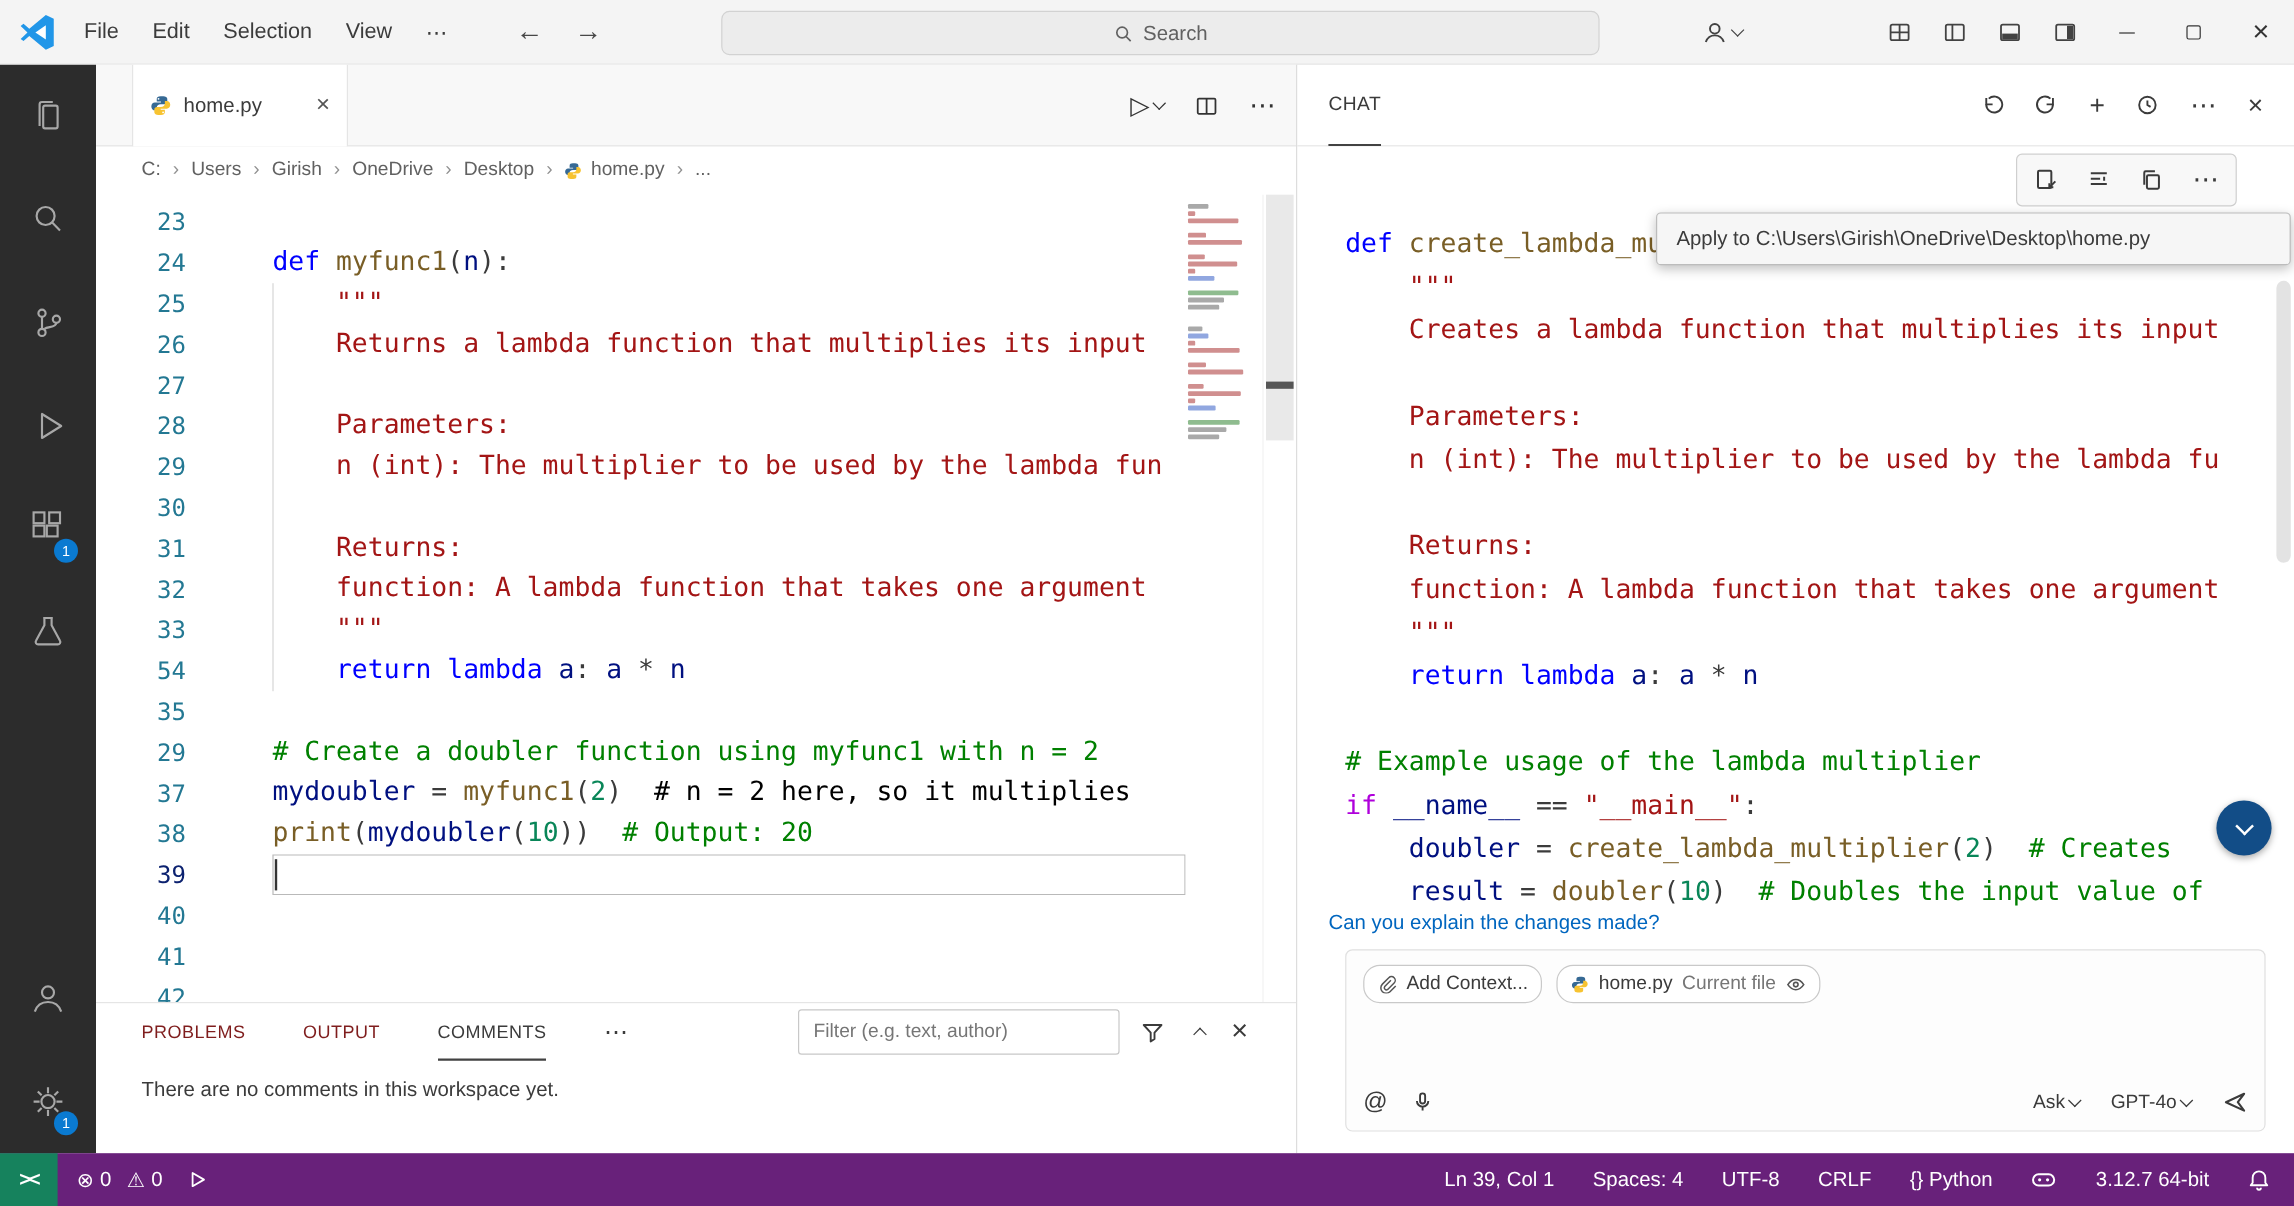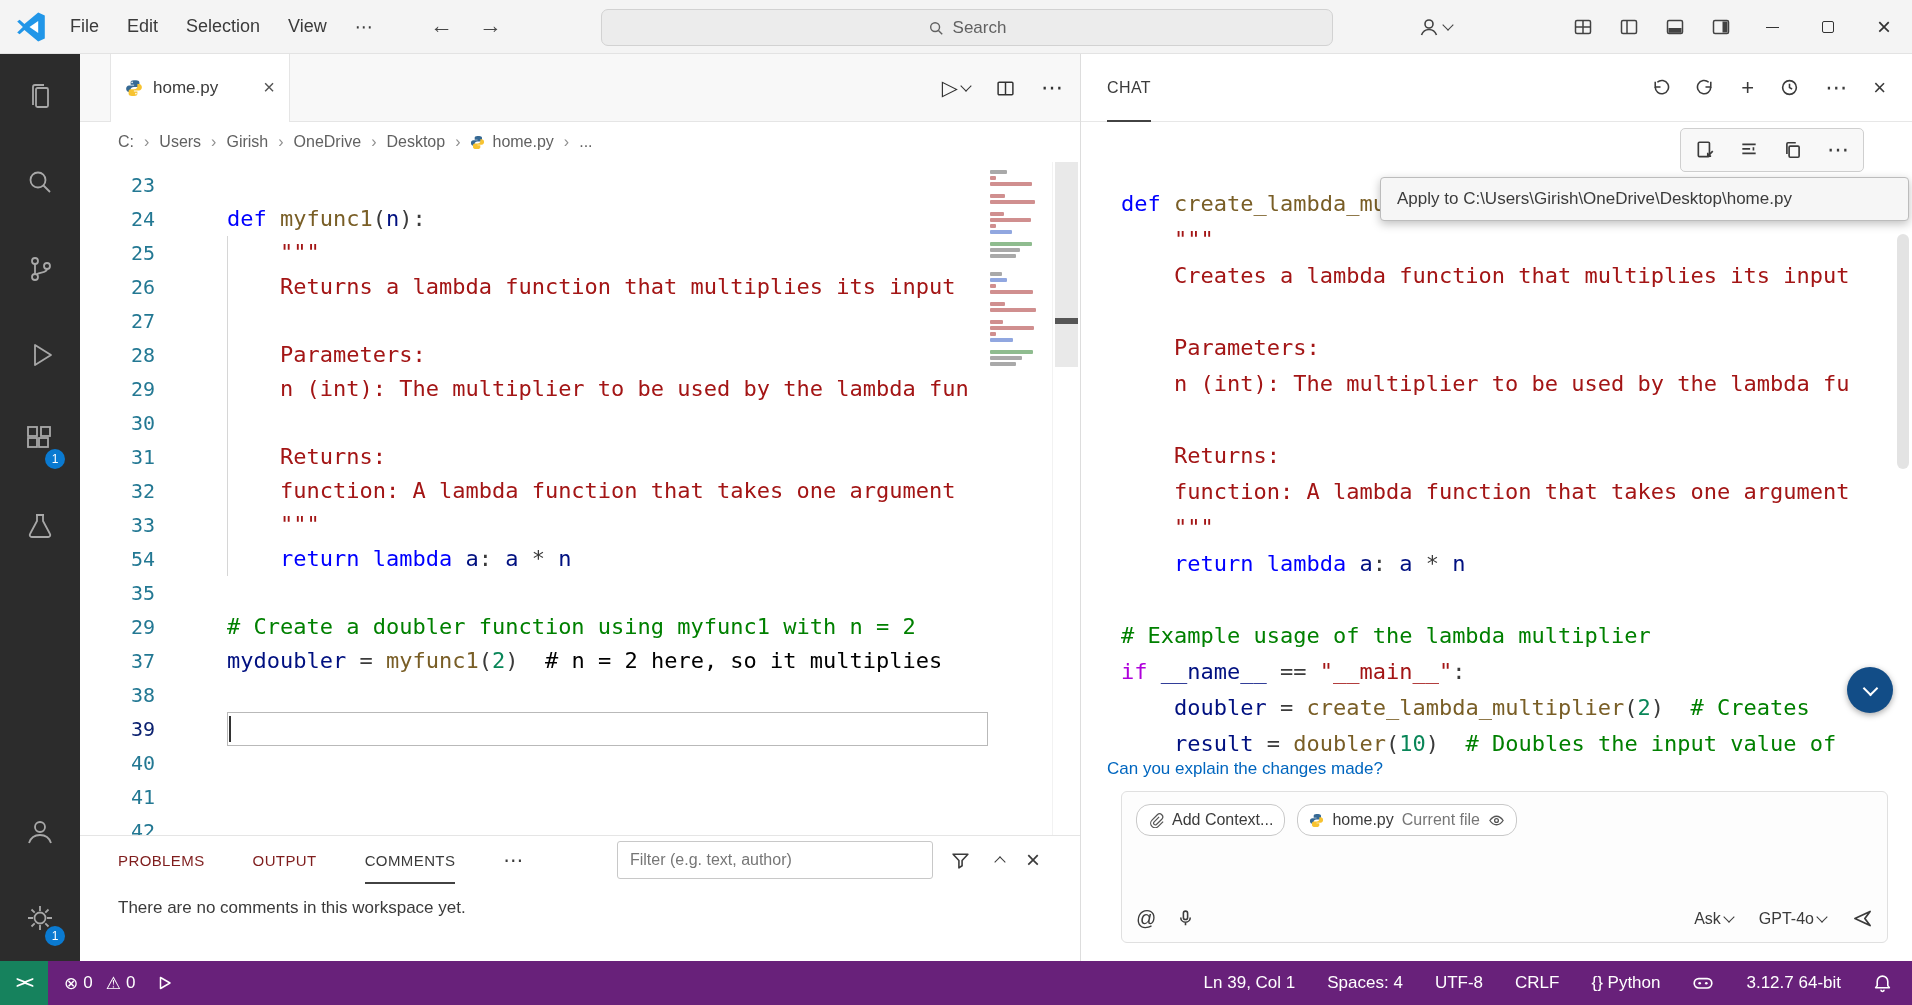--- a/index.html
+++ b/index.html
@@ -58,21 +58,21 @@
   .scroll-lane{width:28px;flex-shrink:0;position:relative;border-left:1px solid #f2f2f2}
   .scroll-slider{position:absolute;top:0;left:2px;right:2px;height:205px;background:rgba(110,110,110,.15)}
   .cursor-marker{position:absolute;top:156px;left:2px;right:2px;height:6px;background:#565656}
 
   
   .bottom-panel{height:126px;border-top:1px solid #e5e5e5;background:#fff;flex-shrink:0}
   .bp-header{height:48px;display:flex;align-items:center;padding:0 40px 0 38px}
   .bp-tab{font-size:15px;letter-spacing:.4px;color:#7f1d1d;height:48px;display:flex;align-items:center;margin-right:48px}
   .bp-tab.active{color:#3b3b3b;box-shadow:inset 0 -2px 0 #424242}
   .bp-more{color:#3b3b3b;font-size:20px;letter-spacing:1px}
-  .bp-filter{margin-left:auto;width:316px;height:38px;border:1px solid #c8c8c8;border-radius:3px;background:#fff;color:#767676;font-size:16px;padding:0 12px;font-family:"Liberation Sans",sans-serif}
+  .bp-filter{margin-left:auto;width:268px;height:38px;border:1px solid #c8c8c8;border-radius:3px;background:#fff;color:#767676;font-size:16px;padding:0 12px;font-family:"Liberation Sans",sans-serif}
   .bp-filter::placeholder{color:#767676}
   .bp-funnel{margin-left:18px;color:#3b3b3b}
   .bp-chev{margin-left:22px;color:#3b3b3b;display:flex;align-items:center}
   .bp-close{margin-left:22px;color:#3b3b3b;font-size:24px;line-height:1}
   .bp-message{padding-left:38px;margin-top:14px;font-size:17px;color:#3b3b3b}
 
   
   .chat-panel{position:absolute;left:1080px;top:54px;width:832px;height:907px;background:#fff;border-left:1px solid #ddd;display:flex;flex-direction:column}
   .chat-header{height:68px;border-bottom:1px solid #e7e7e7;display:flex;align-items:center;padding:0 26px;flex-shrink:0}
   .chat-title{font-size:16px;letter-spacing:.4px;color:#3b3b3b;height:68px;display:flex;align-items:center;box-shadow:inset 0 -2px 0 #424242}
@@ -342,20 +342,21 @@
           <div class="eline">
             <div class="lnum">29</div>
             <div class="lcode"><span style="color:#008000"># Create a doubler function using myfunc1 with n = 2</span></div>
           </div>
           <div class="eline">
             <div class="lnum">37</div>
             <div class="lcode"><span style="color:#001080">mydoubler</span><span style="color:#3b3b3b"> = </span><span style="color:#795e26">myfunc1</span><span style="color:#3b3b3b">(</span><span style="color:#098658">2</span><span style="color:#3b3b3b">)  </span><span style="color:#000000"># n = 2 here, so it multiplies</span></div>
           </div>
           <div class="eline">
             <div class="lnum">38</div>
+            <div class="lcode"><span style="color:#795e26">print</span><span style="color:#3b3b3b">(</span><span style="color:#001080">mydoubler</span><span style="color:#3b3b3b">(</span><span style="color:#098658">10</span><span style="color:#3b3b3b">))  </span><span style="color:#008000"># Output: 20</span></div>
           </div>
           <div class="eline current">
             <div class="lnum active">39</div>
             <div class="lcode"></div>
           </div>
           <div class="eline">
             <div class="lnum">40</div>
             <div class="lcode"></div>
           </div>
           <div class="eline">

